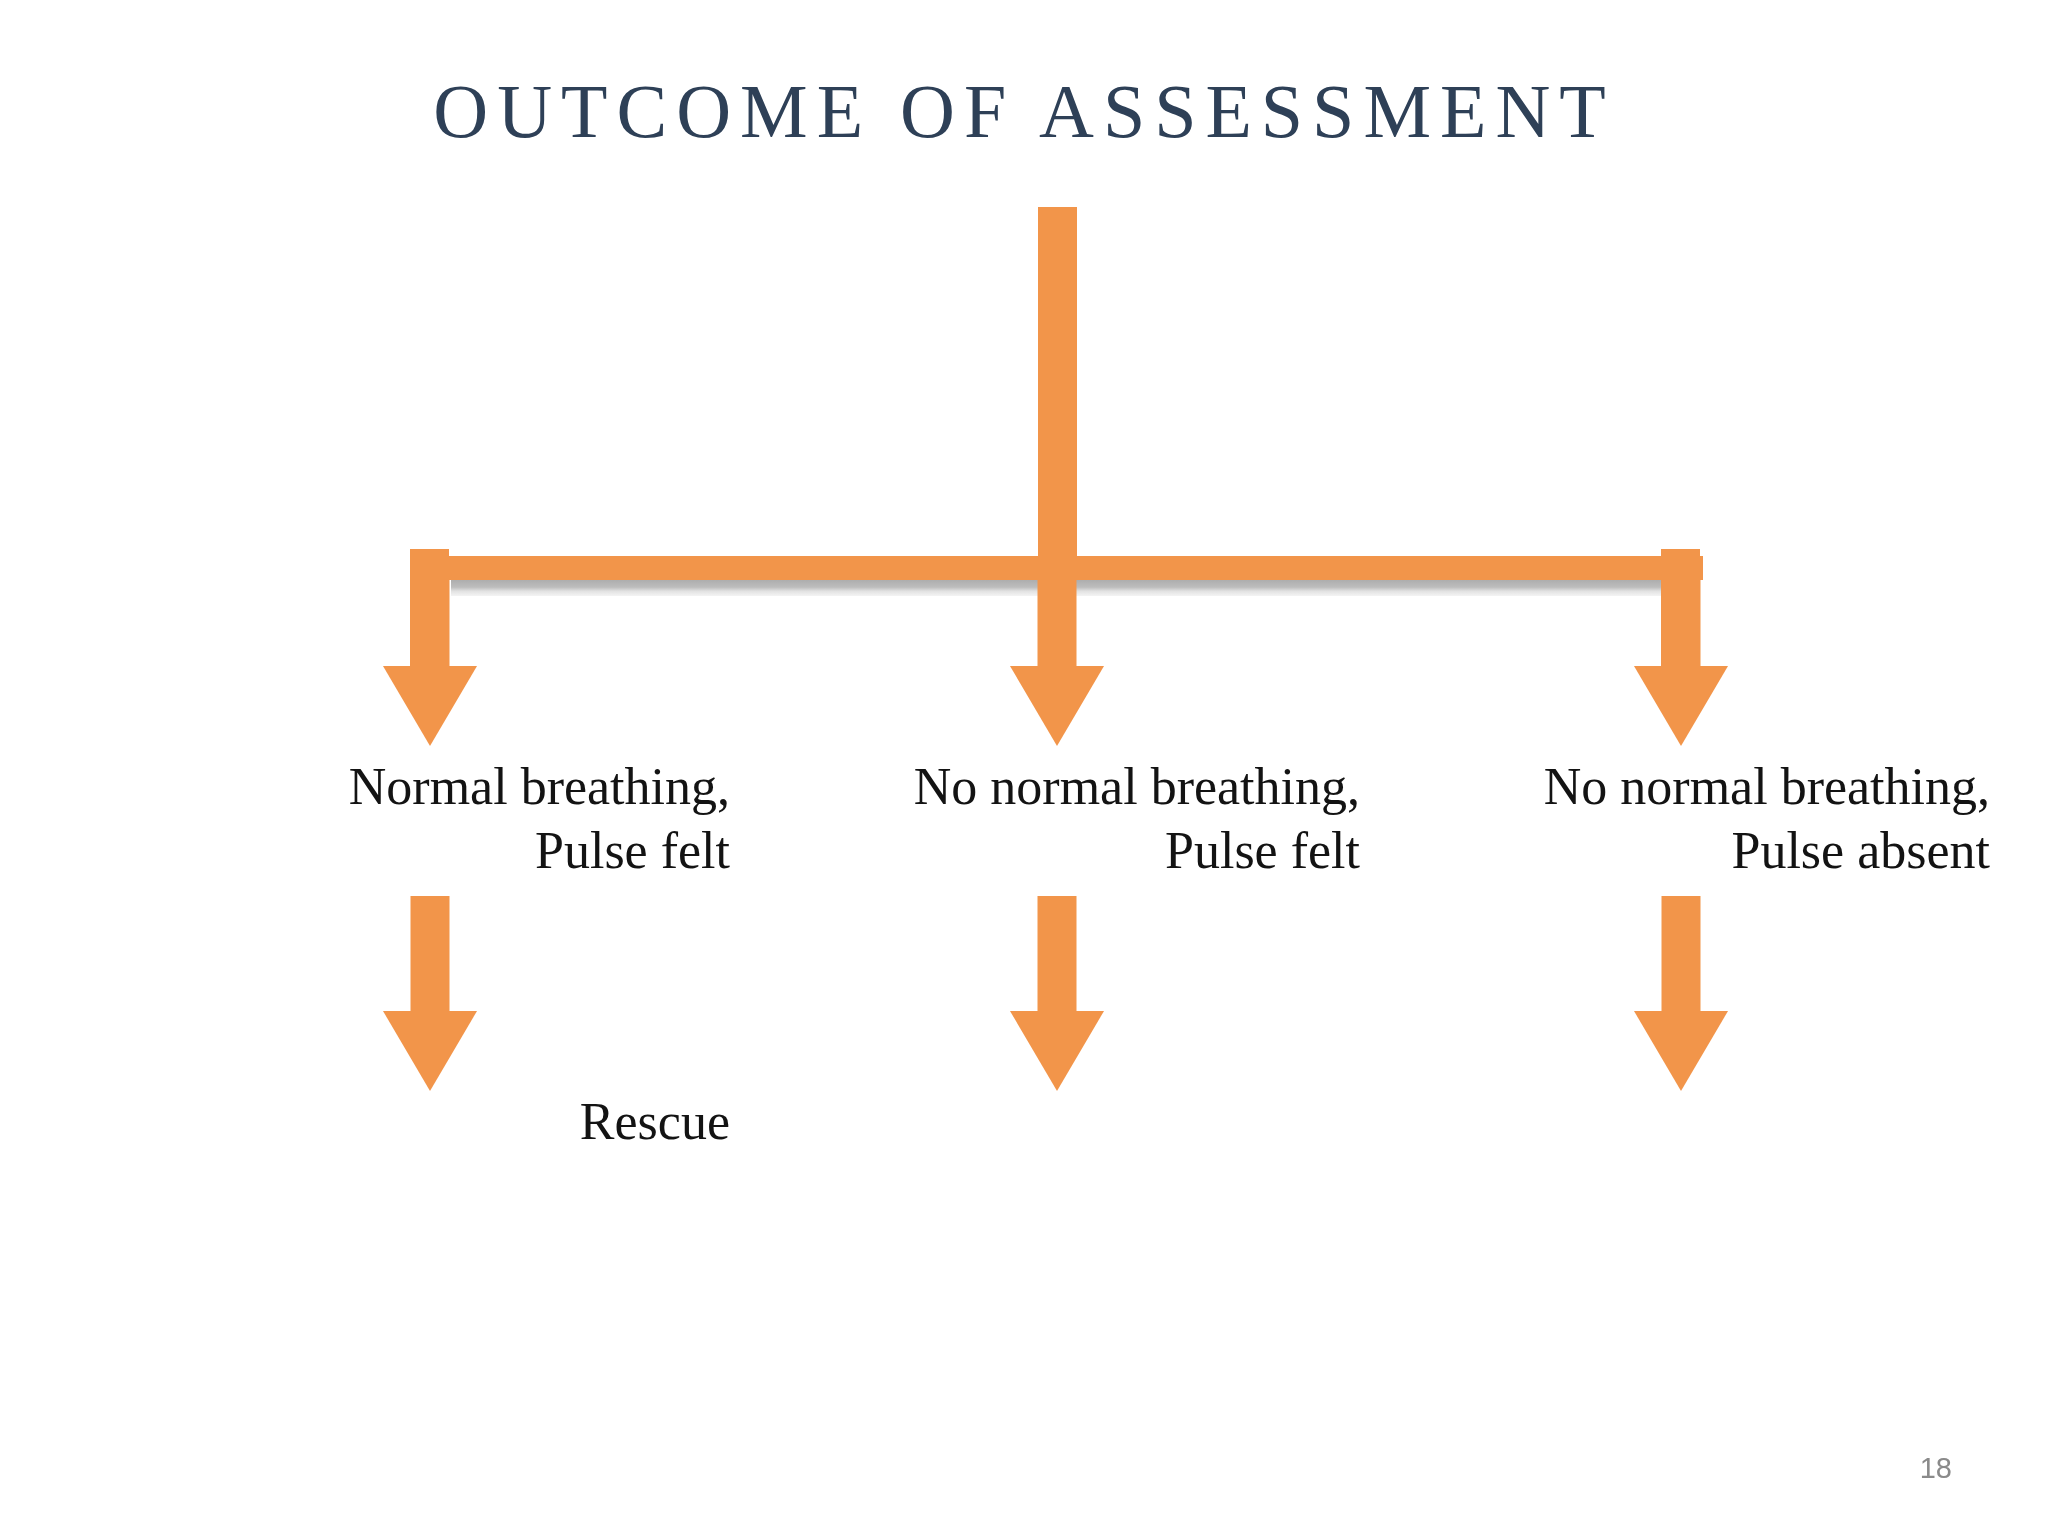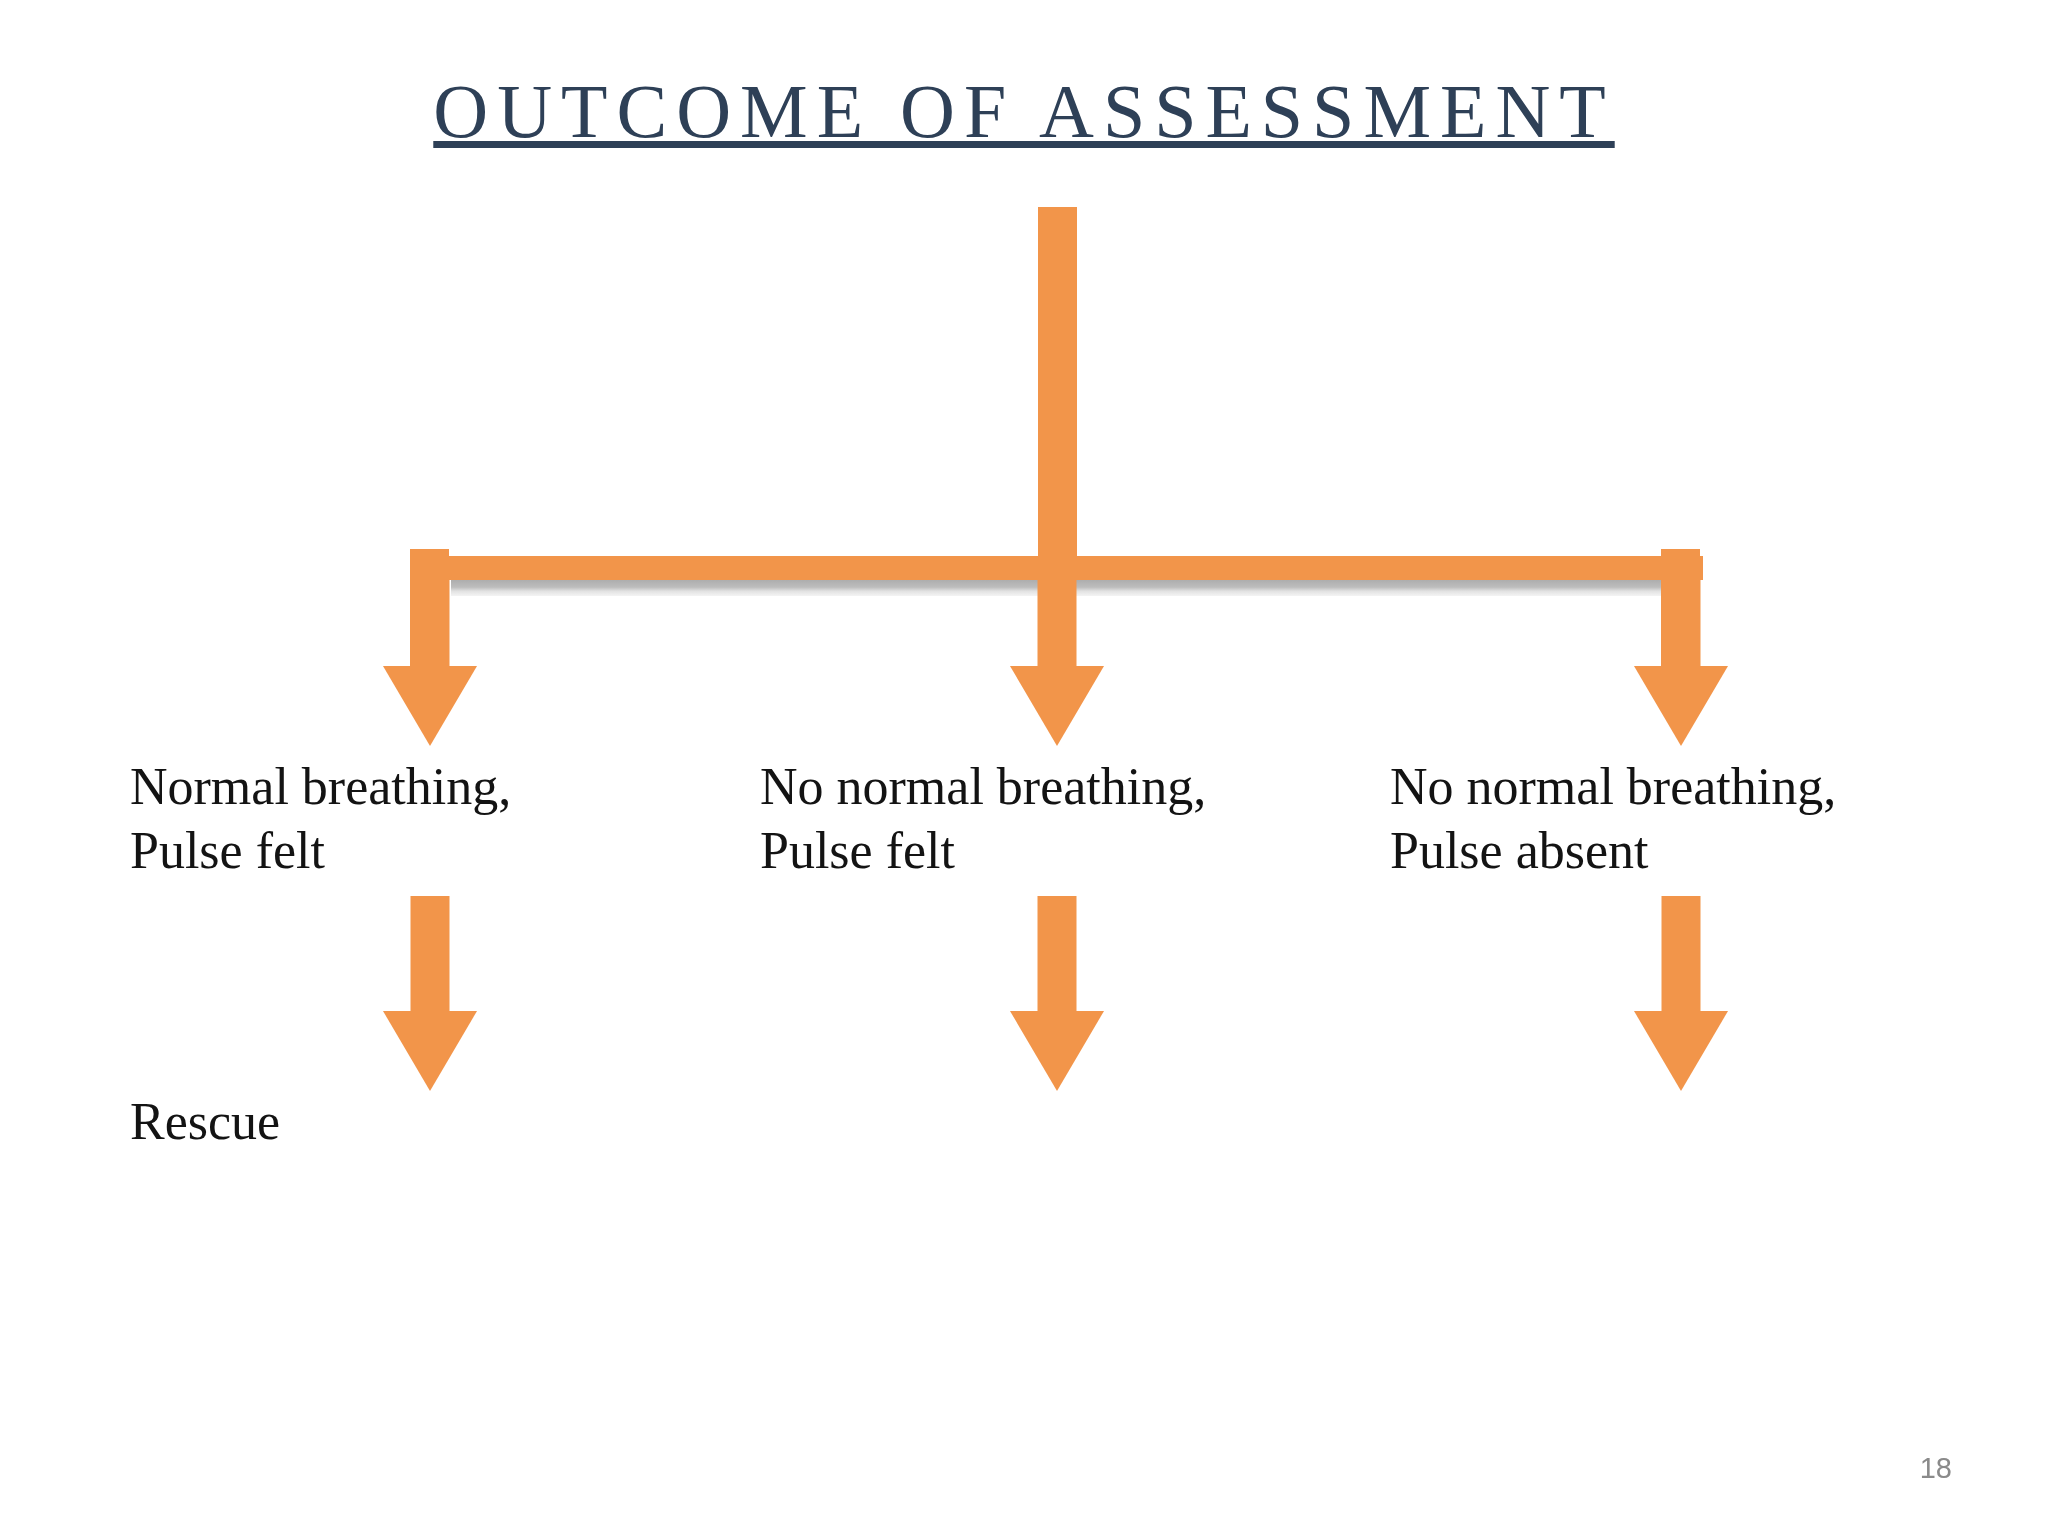--- a/index.html
+++ b/index.html
@@ -26,21 +26,20 @@
     top: 68px;
     width: 2048px;
     text-align: center;
     color: #2e4057;
     font-family: "Liberation Serif", "DejaVu Serif", serif;
     font-size: 76px;
     line-height: 86px;
     letter-spacing: 9px;
     font-weight: 400;
     white-space: nowrap;
-    text-decoration: underline;
   }
 
   
   .stem {
     position: absolute;
     background: #f2954a;
   }
   
   .trunk {
     left: 1038px;
@@ -120,21 +119,21 @@
   
   .arrow-r2 { top: 896px; height: 195px; width: 100px; }
   .arrow-r2 .arrow-stem { height: 115px; }
   .arrow-r2-left   { left: 380px; }
   .arrow-r2-center { left: 1007px; }
   .arrow-r2-right  { left: 1631px; }
 
   
   .node-label {
     position: absolute;
-    text-align: left;
+    text-align: right;
     color: #131313;
     font-family: "Liberation Serif", "DejaVu Serif", serif;
     font-size: 52px;
     line-height: 64px;
     font-weight: 400;
   }
   .condition-row { top: 755px; width: 600px; }
   .cond-left   { left: 130px; }
   .cond-center { left: 760px; }
   .cond-right  { left: 1390px; }

